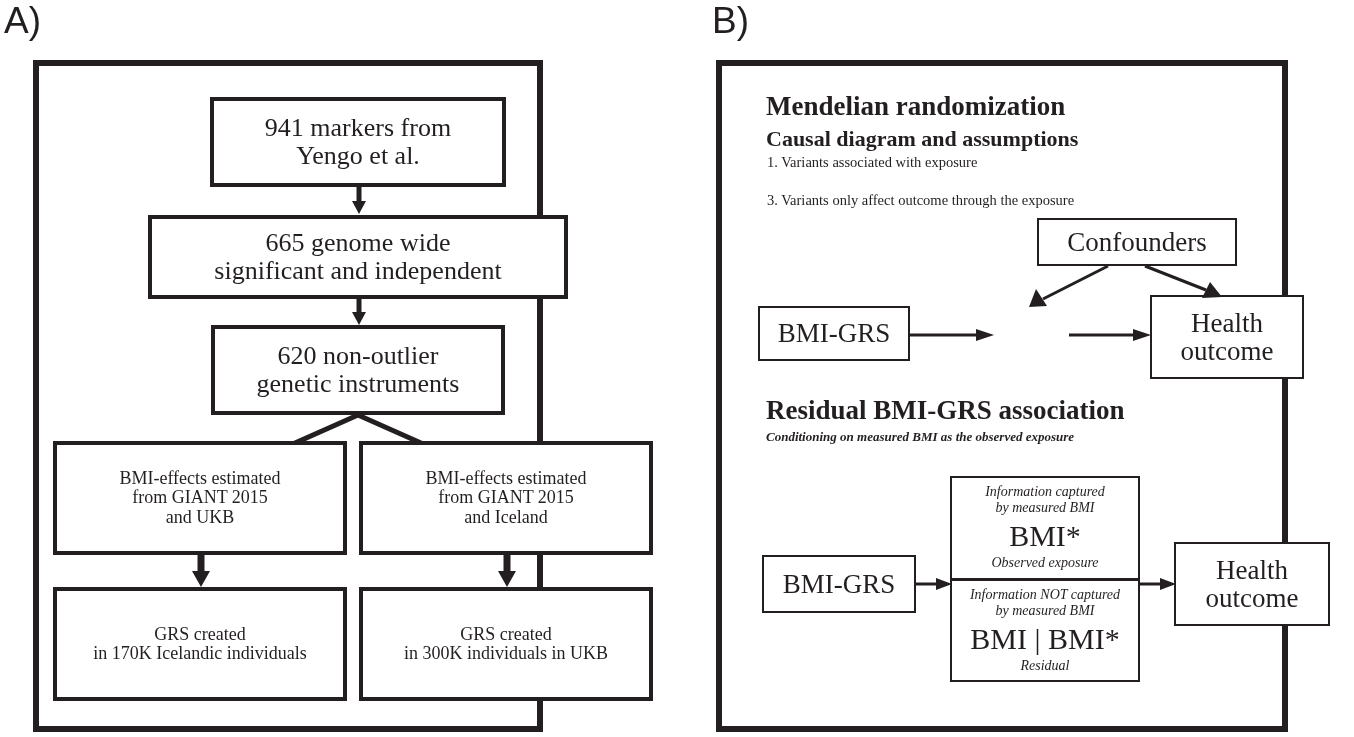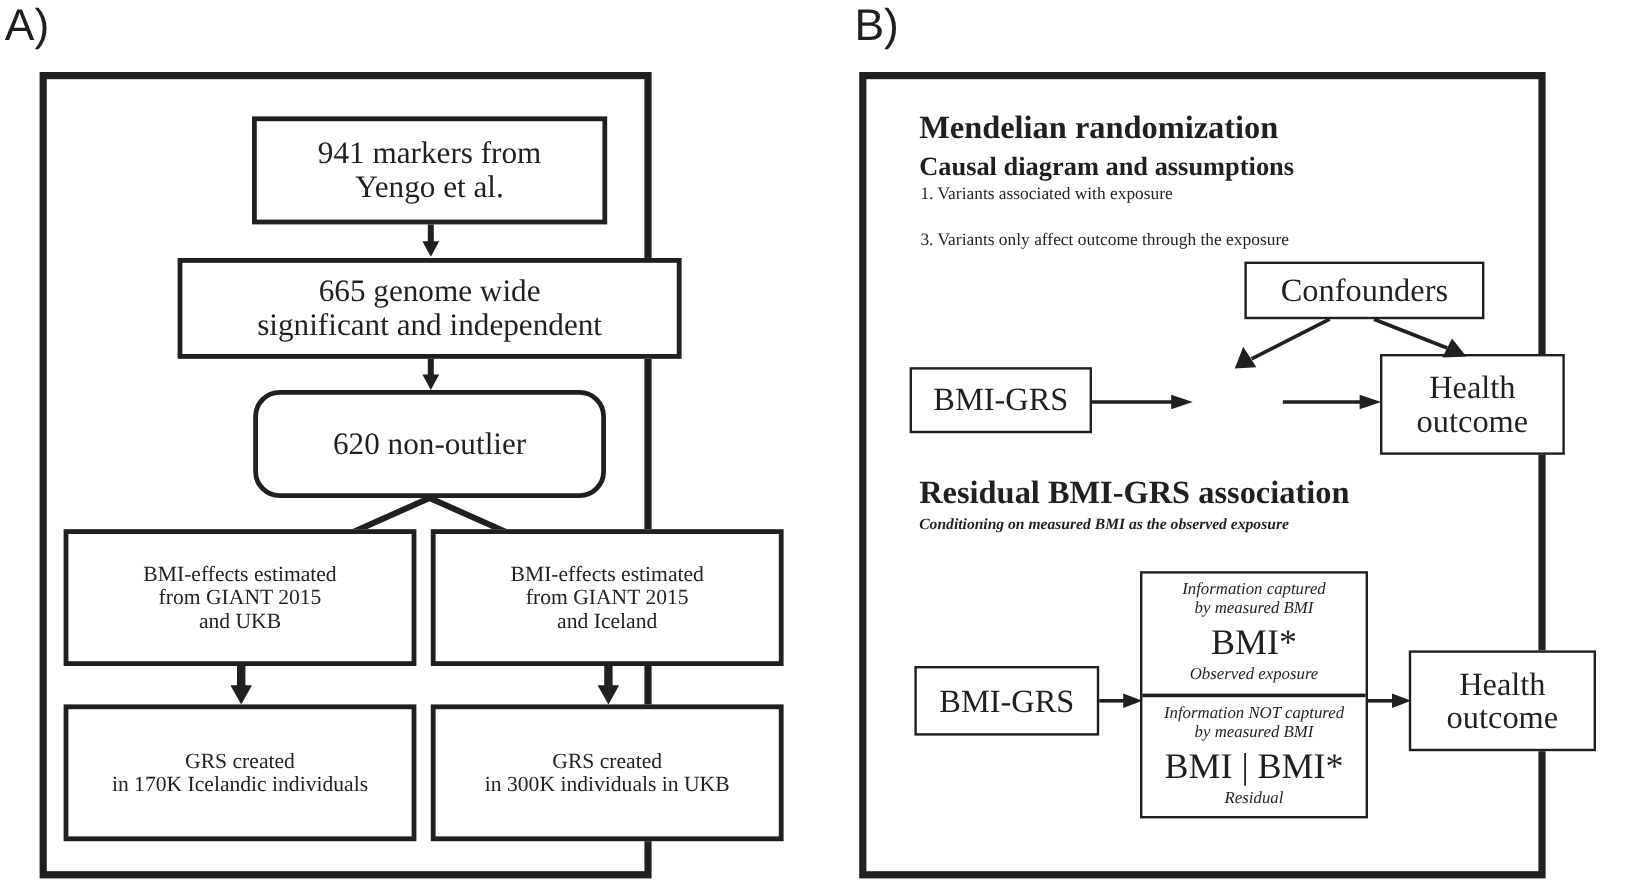--- a/index.html
+++ b/index.html
@@ -170,22 +170,23 @@
     <div class="box boxA-lg" style="left:109px; top:149px; width:420px; height:84px;">
       <span class="line">665 genome wide</span>
       <span class="line">significant and independent</span>
     </div>
 
     <svg class="arrow-svg" style="left:310px; top:233px;" width="20" height="27" viewBox="0 0 20 27">
       <line x1="10" y1="0" x2="10" y2="16" stroke="#231f20" stroke-width="5"></line>
       <polygon points="10,26 3,13 17,13" fill="#231f20"></polygon>
     </svg>
 
-    <div class="box boxA-lg" style="left:172px; top:259px; width:294px; height:90px;border-radius:22px;">
+    <div class="box boxA-lg" style="left:172px; top:259px; width:294px; height:90px;">
       <span class="line">620 non-outlier</span>
+      <span class="line">genetic instruments</span>
     </div>
 
     <svg class="arrow-svg" style="left:172px; top:349px;" width="160" height="72" viewBox="0 0 160 72">
       <line x1="147" y1="0" x2="30" y2="52" stroke="#231f20" stroke-width="5"></line>
       <polygon points="14,62 22,40 35,59" fill="#231f20"></polygon>
     </svg>
     <svg class="arrow-svg" style="left:306px; top:349px;" width="160" height="72" viewBox="0 0 160 72">
       <line x1="13" y1="0" x2="130" y2="52" stroke="#231f20" stroke-width="5"></line>
       <polygon points="146,62 125,59 138,40" fill="#231f20"></polygon>
     </svg>

